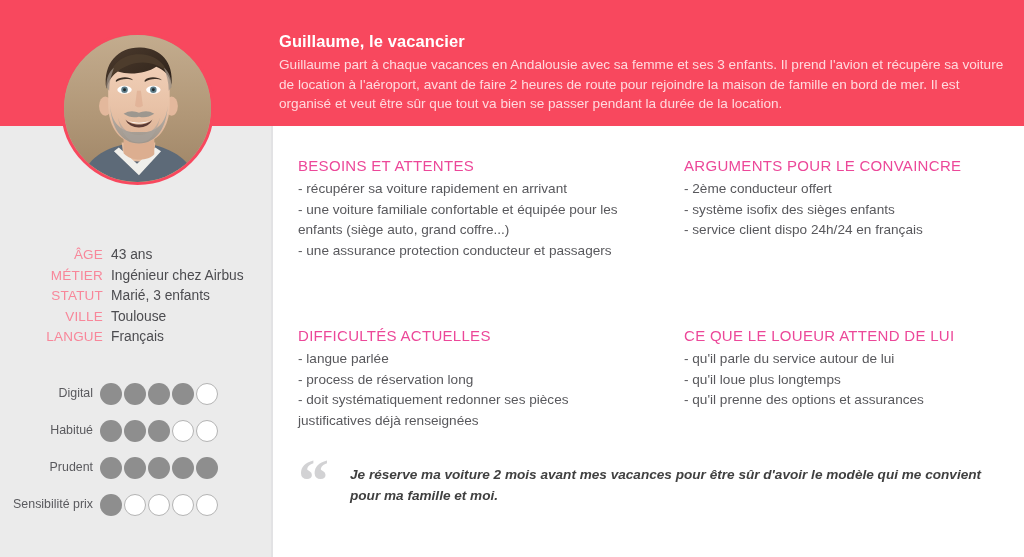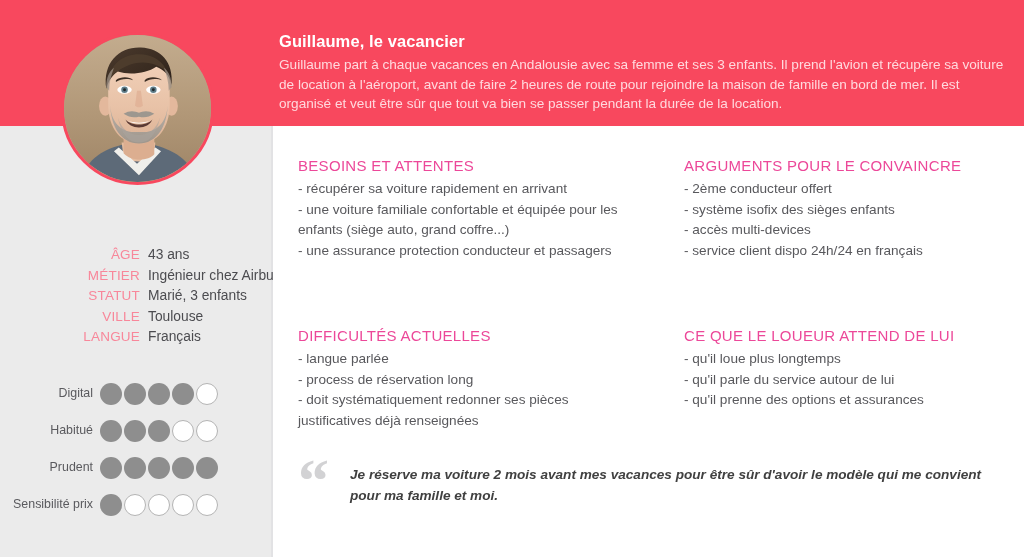--- a/index.html
+++ b/index.html
@@ -101,21 +101,20 @@
     width: 100%;
     height: 100%;
   }
 
   
   .attr-list {
     position: absolute;
     left: 0;
     top: 247px;
     width: 271px;
-    padding-left: 37px;
   }
   .attr-row {
     display: flex;
     align-items: baseline;
     height: 20.5px;
   }
   .attr-label {
     width: 103px;
     text-align: right;
     font-size: 13.5px;
@@ -399,39 +398,38 @@
             <li>- une voiture familiale confortable et équipée pour les enfants (siège auto, grand coffre...)</li>
             <li>- une assurance protection conducteur et passagers</li>
           </ul>
       </div>
 
       <div class="block block-arguments">
         <div class="block-title">ARGUMENTS POUR LE CONVAINCRE</div>
         <ul class="block-list">
             <li>- 2ème conducteur offert</li>
             <li>- système isofix des sièges enfants</li>
-            <li>- accès multi-devices</li>
             <li>- service client dispo 24h/24 en français</li>
           </ul>
       </div>
 
       <div class="block block-issues">
         <div class="block-title">DIFFICULTÉS ACTUELLES</div>
         <ul class="block-list">
             <li>- langue parlée</li>
             <li>- process de réservation long</li>
             <li>- doit systématiquement redonner ses pièces justificatives déjà renseignées</li>
           </ul>
       </div>
 
       <div class="block block-expects">
         <div class="block-title">CE QUE LE LOUEUR ATTEND DE LUI</div>
         <ul class="block-list">
+            <li>- qu'il parle du service autour de lui</li>
             <li>- qu'il loue plus longtemps</li>
-            <li>- qu'il parle du service autour de lui</li>
             <li>- qu'il prenne des options et assurances</li>
           </ul>
       </div>
 
       <div class="quote">
         <div class="quote-mark">“</div>
         <div class="quote-text">Je réserve ma voiture 2 mois avant mes vacances pour être sûr d'avoir le modèle qui me convient pour ma famille et moi.</div>
       </div>
 
     </div>

